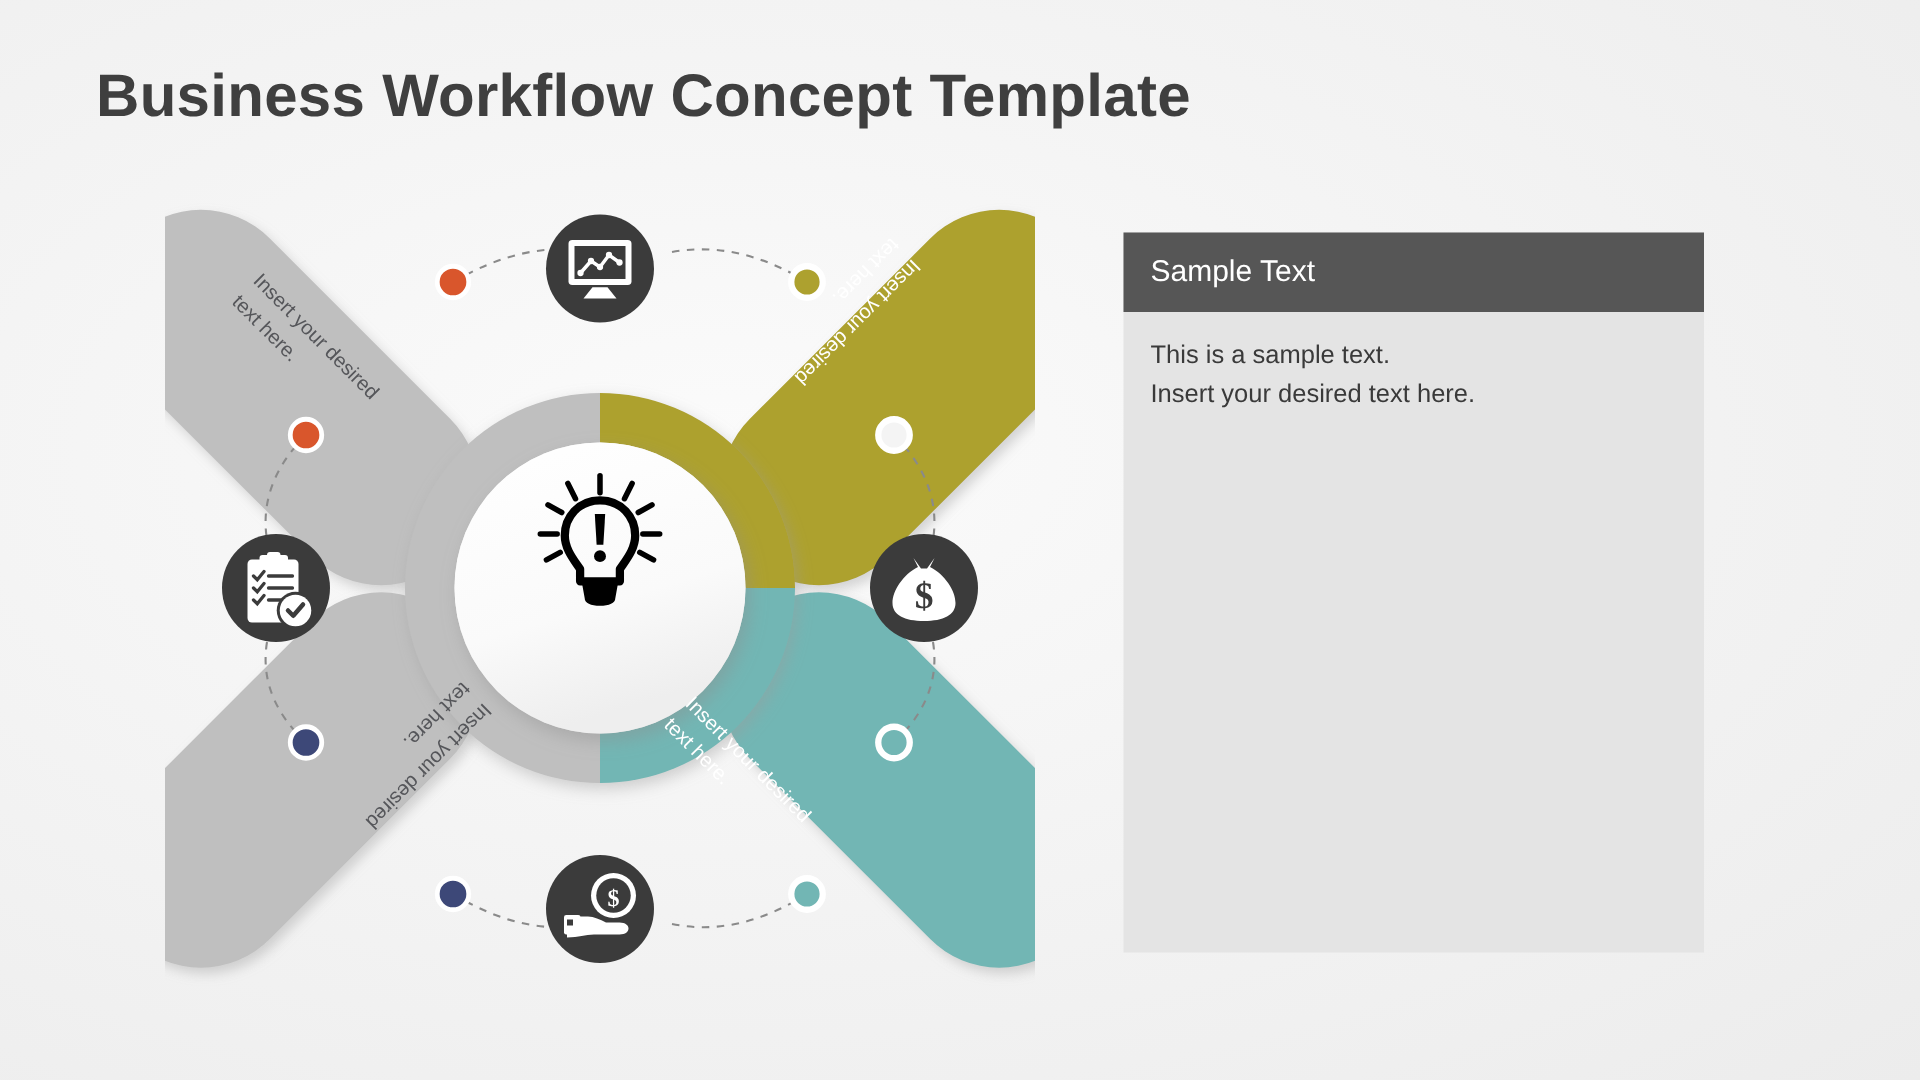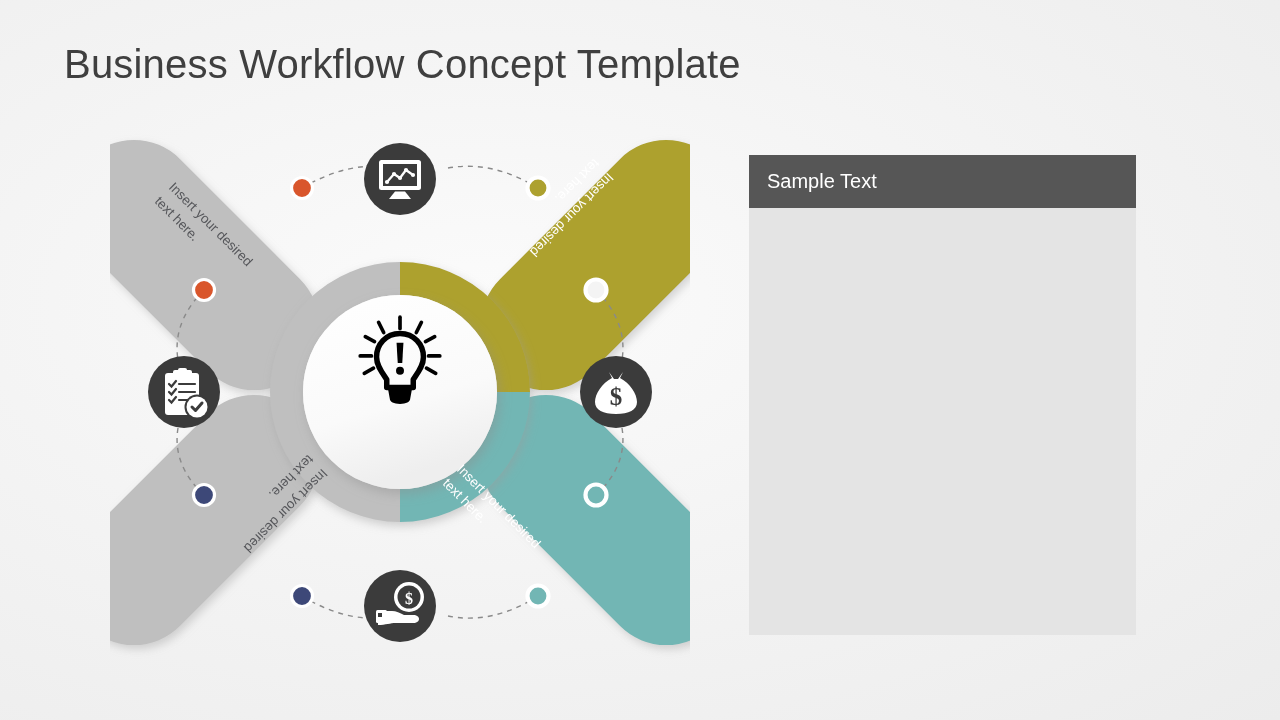--- a/index.html
+++ b/index.html
@@ -15,21 +15,21 @@
     background: radial-gradient(ellipse at 38% 42%, #fbfbfb 0%, #f4f4f4 45%, #ececec 100%);
     position: relative;
   }
 
   
   #slide-title {
     position: absolute;
     left: 64px;
     top: 42px;
     font-size: 40px;
-    font-weight: 400;
+    font-weight: 700;
     color: #3f3f3f;
     letter-spacing: 0.2px;
     white-space: nowrap;
   }
 
   
   #diagram {
     position: absolute;
     left: 110px;
     top: 110px;
@@ -292,13 +292,15 @@
 
   <div class="petal-label dark" style="left:222px; top:368px; width:200px; transform:rotate(135deg); transform-origin:0 0;">Insert your desired
 text here.</div>
 
 </div>
 
 <div id="text-panel">
   <div id="panel-header">
     <span id="panel-header-title">Sample Text</span>
   </div>
+  <div id="panel-body">This is a sample text.
+Insert your desired text here.</div>
 </div>
 
 </body></html>

